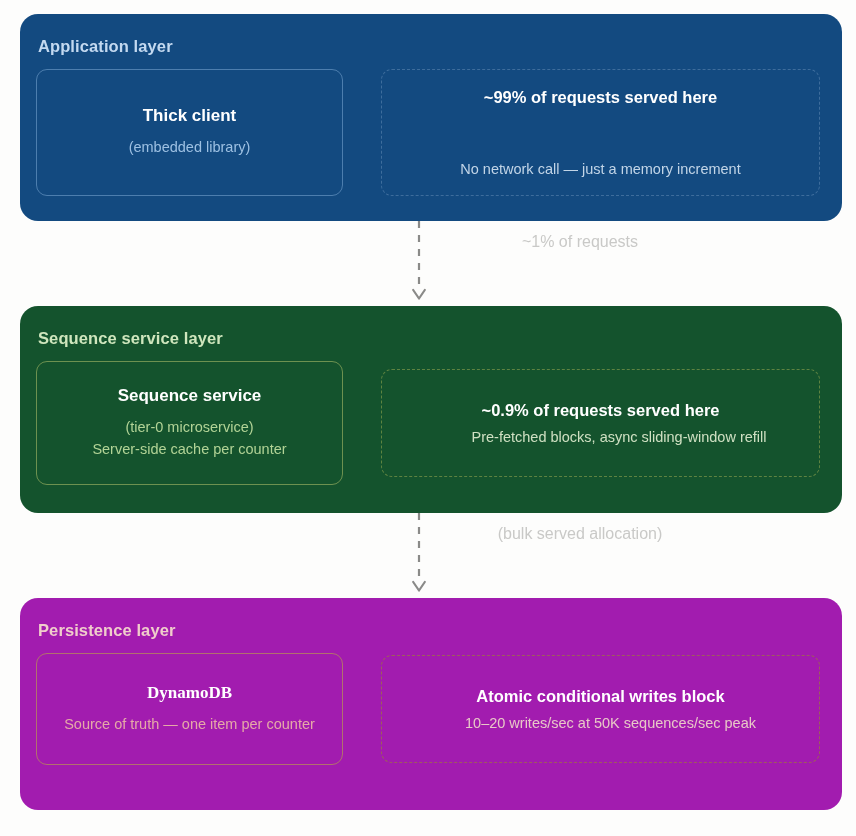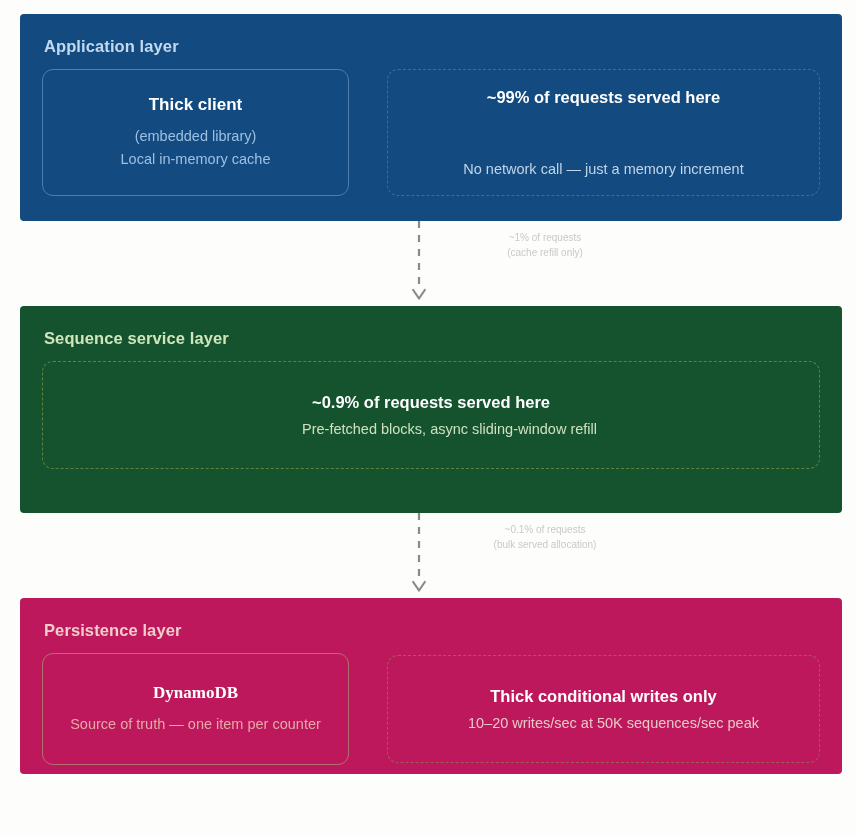--- a/index.html
+++ b/index.html
@@ -18,28 +18,28 @@
     width: 856px;
     height: 836px;
     padding: 14px 14px 8px 20px;
     display: flex;
     flex-direction: column;
   }
 
   
   .layer {
     width: 822px;
-    border-radius: 4px;
-    padding: 16px 22px 22px 22px;
+    border-radius: 18px;
+    padding: 16px 22px 22px 16px;
     position: relative;
     flex: 0 0 auto;
   }
   .layer-app   { background: #134a80; height: 207px; }
   .layer-seq   { background: #14532d; height: 207px; }
-  .layer-pers  { background: #be185d; height: 176px; }
+  .layer-pers  { background: #a21caf; height: 212px; }
 
   .layer-title {
     font-size: 16.5px;
     font-weight: bold;
     letter-spacing: 0.1px;
     margin: 7px 0 13px 2px;
   }
   .layer-app  .layer-title { color: #c3d9f0; }
   .layer-seq  .layer-title { color: #cfe6bd; }
   .layer-pers .layer-title { color: #f0cdcb; }
@@ -126,98 +126,100 @@
   }
   .connector-arrow {
     position: absolute;
     left: 390px;
     top: 0;
     width: 18px;
     height: 85px;
   }
   .connector-labels {
     position: absolute;
-    left: 405px;
+    left: 440px;
     top: 9px;
     width: 240px;
     text-align: center;
     color: #c9c9c7;
-    font-size: 10px;
+    font-size: 16px;
     line-height: 1.52;
   }
   .connector-label-line { display: block; white-space: nowrap; }
 </style>
 </head>
 <body>
 
 <div class="diagram">
 
   <section class="layer layer-app">
     <div class="layer-title">Application layer</div>
     <div class="layer-body">
 
       <div class="node-box">
         <div class="node-title">Thick client</div>
         <div class="node-sub">(embedded library)</div>
-        <div class="node-sub">Local in-memory cache</div>
       </div>
 
       <div class="stat-box">
         <div class="stat-head">~99% of requests served here</div>
         <div class="stat-sub">No network call — just a memory increment</div>
       </div>
 
     </div>
   </section>
 
   <div class="connector">
     <svg class="connector-arrow" viewBox="0 0 18 85">
       <line x1="9" y1="0" x2="9" y2="70" stroke="#8a8a88" stroke-width="2.2" stroke-dasharray="7 7"></line>
       <path d="M 3.2 69 L 9 77.5 L 14.8 69" fill="none" stroke="#8a8a88" stroke-width="2.2" stroke-linecap="round" stroke-linejoin="round"></path>
     </svg>
     <div class="connector-labels">
       <span class="connector-label-line">~1% of requests</span>
-      <span class="connector-label-line">(cache refill only)</span>
     </div>
   </div>
 
   <section class="layer layer-seq">
     <div class="layer-title">Sequence service layer</div>
     <div class="layer-body">
 
+      <div class="node-box">
+        <div class="node-title">Sequence service</div>
+        <div class="node-sub">(tier-0 microservice)</div>
+        <div class="node-sub">Server-side cache per counter</div>
+      </div>
 
       <div class="stat-box">
         <div class="stat-head">~0.9% of requests served here</div>
         <div class="stat-sub">Pre-fetched blocks, async sliding-window refill</div>
       </div>
 
     </div>
   </section>
 
   <div class="connector">
     <svg class="connector-arrow" viewBox="0 0 18 85">
       <line x1="9" y1="0" x2="9" y2="70" stroke="#8a8a88" stroke-width="2.2" stroke-dasharray="7 7"></line>
       <path d="M 3.2 69 L 9 77.5 L 14.8 69" fill="none" stroke="#8a8a88" stroke-width="2.2" stroke-linecap="round" stroke-linejoin="round"></path>
     </svg>
     <div class="connector-labels">
-      <span class="connector-label-line">~0.1% of requests</span>
       <span class="connector-label-line">(bulk served allocation)</span>
     </div>
   </div>
 
   <section class="layer layer-pers">
     <div class="layer-title">Persistence layer</div>
     <div class="layer-body">
 
       <div class="node-box">
         <div class="node-title">DynamoDB</div>
         <div class="node-sub">Source of truth — one item per counter</div>
       </div>
 
       <div class="stat-box">
-        <div class="stat-head">Thick conditional writes only</div>
+        <div class="stat-head">Atomic conditional writes block</div>
         <div class="stat-sub">10–20 writes/sec at 50K sequences/sec peak</div>
       </div>
 
     </div>
   </section>
 
 </div>
 
 </body></html>

